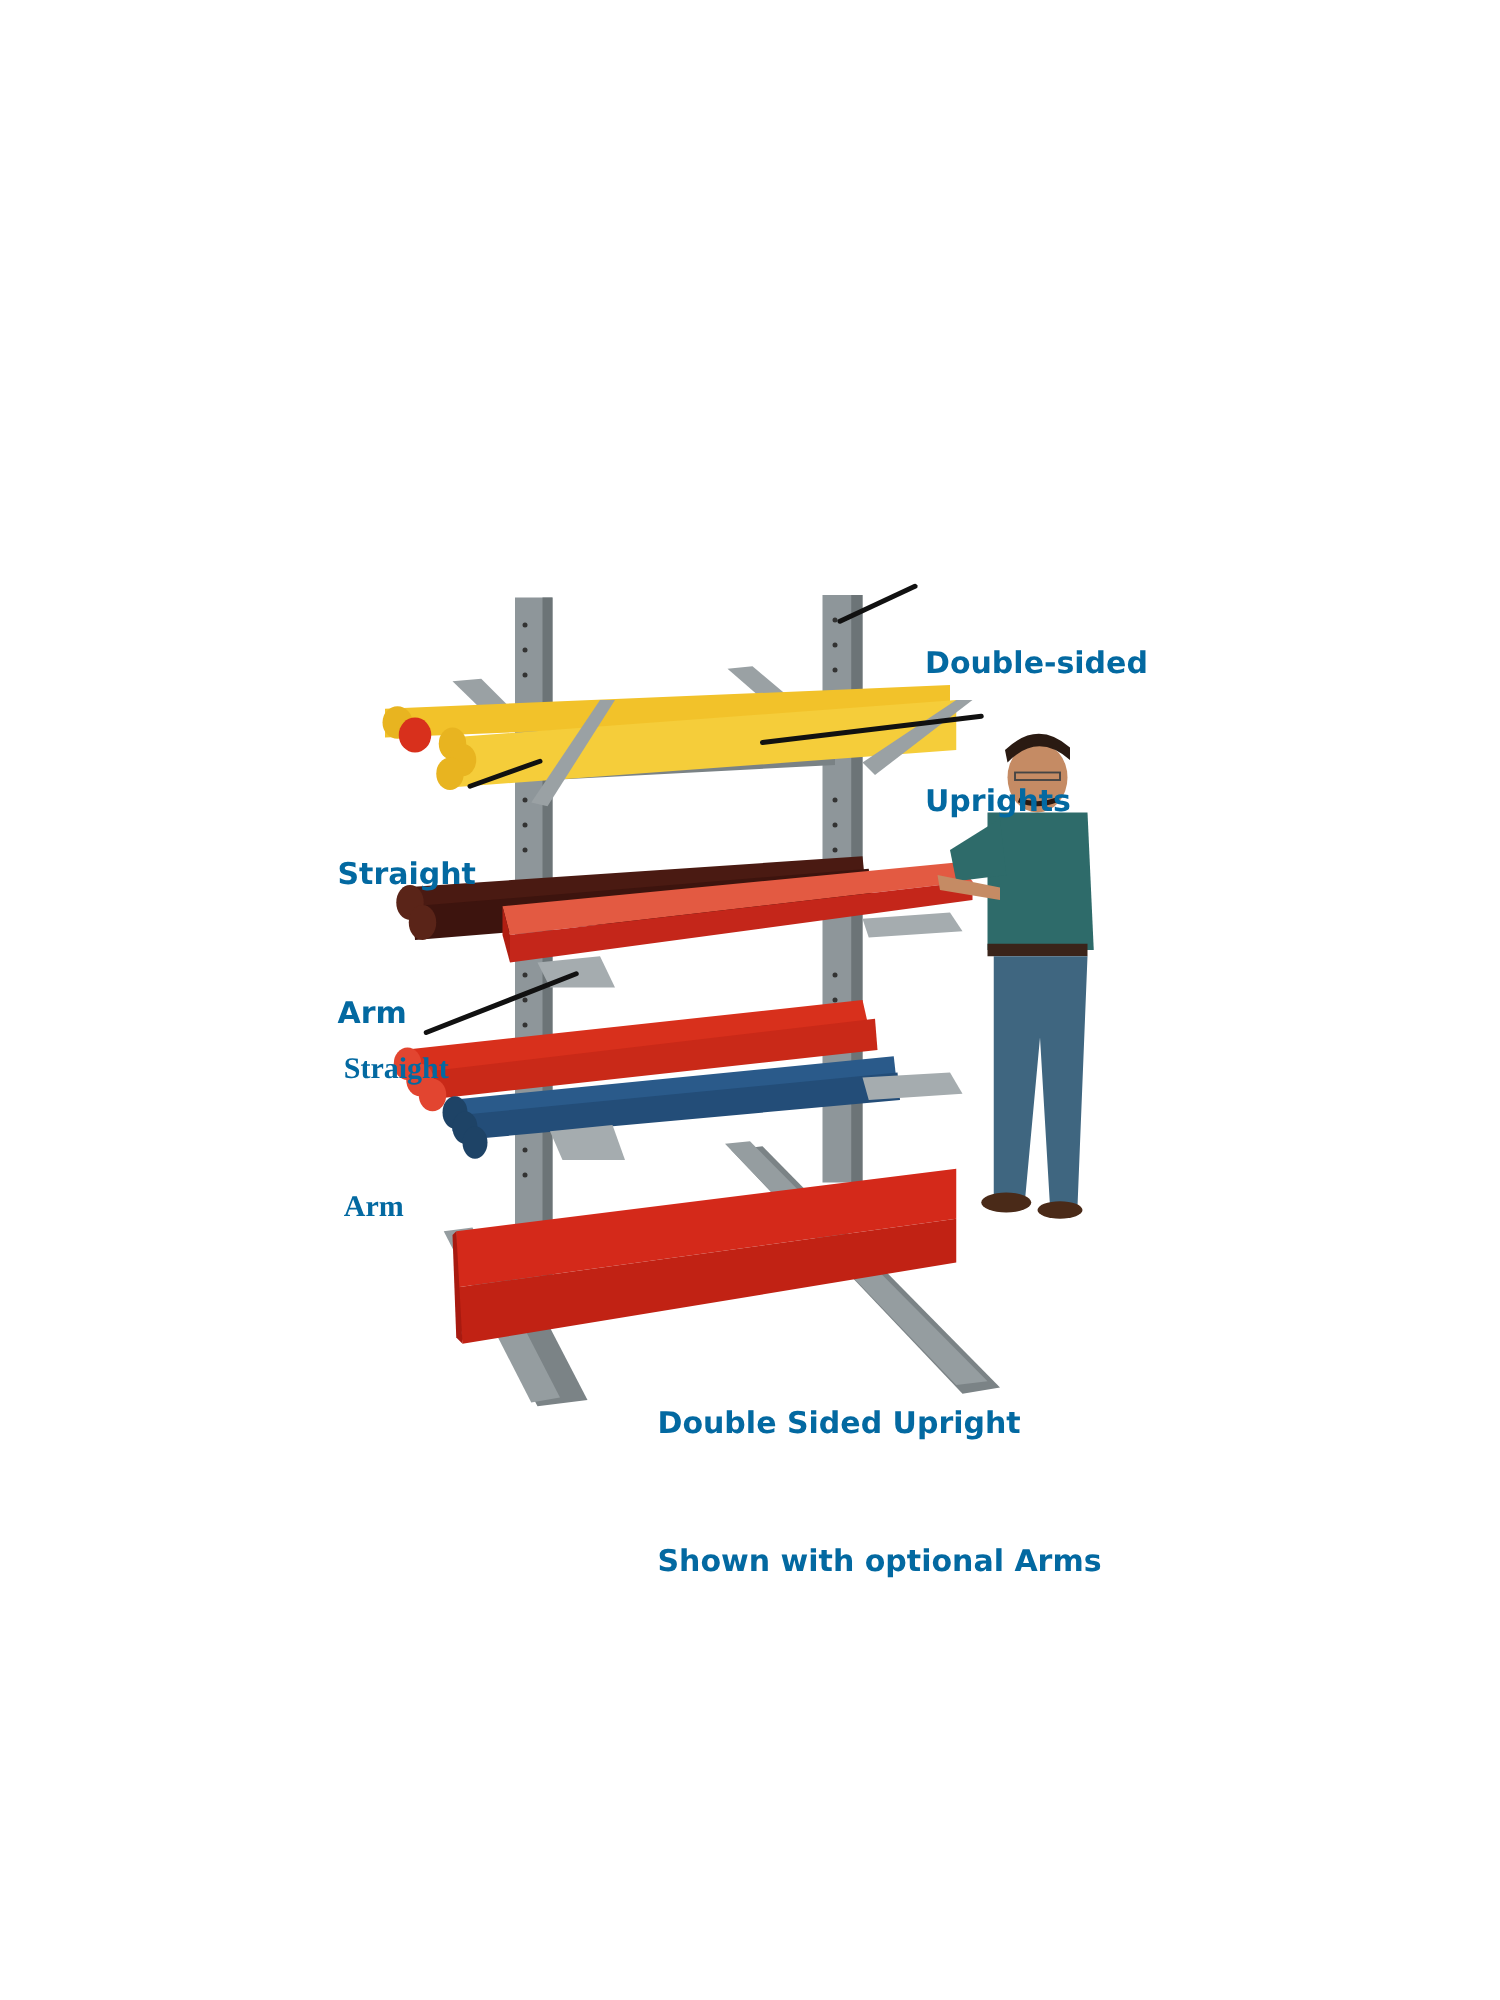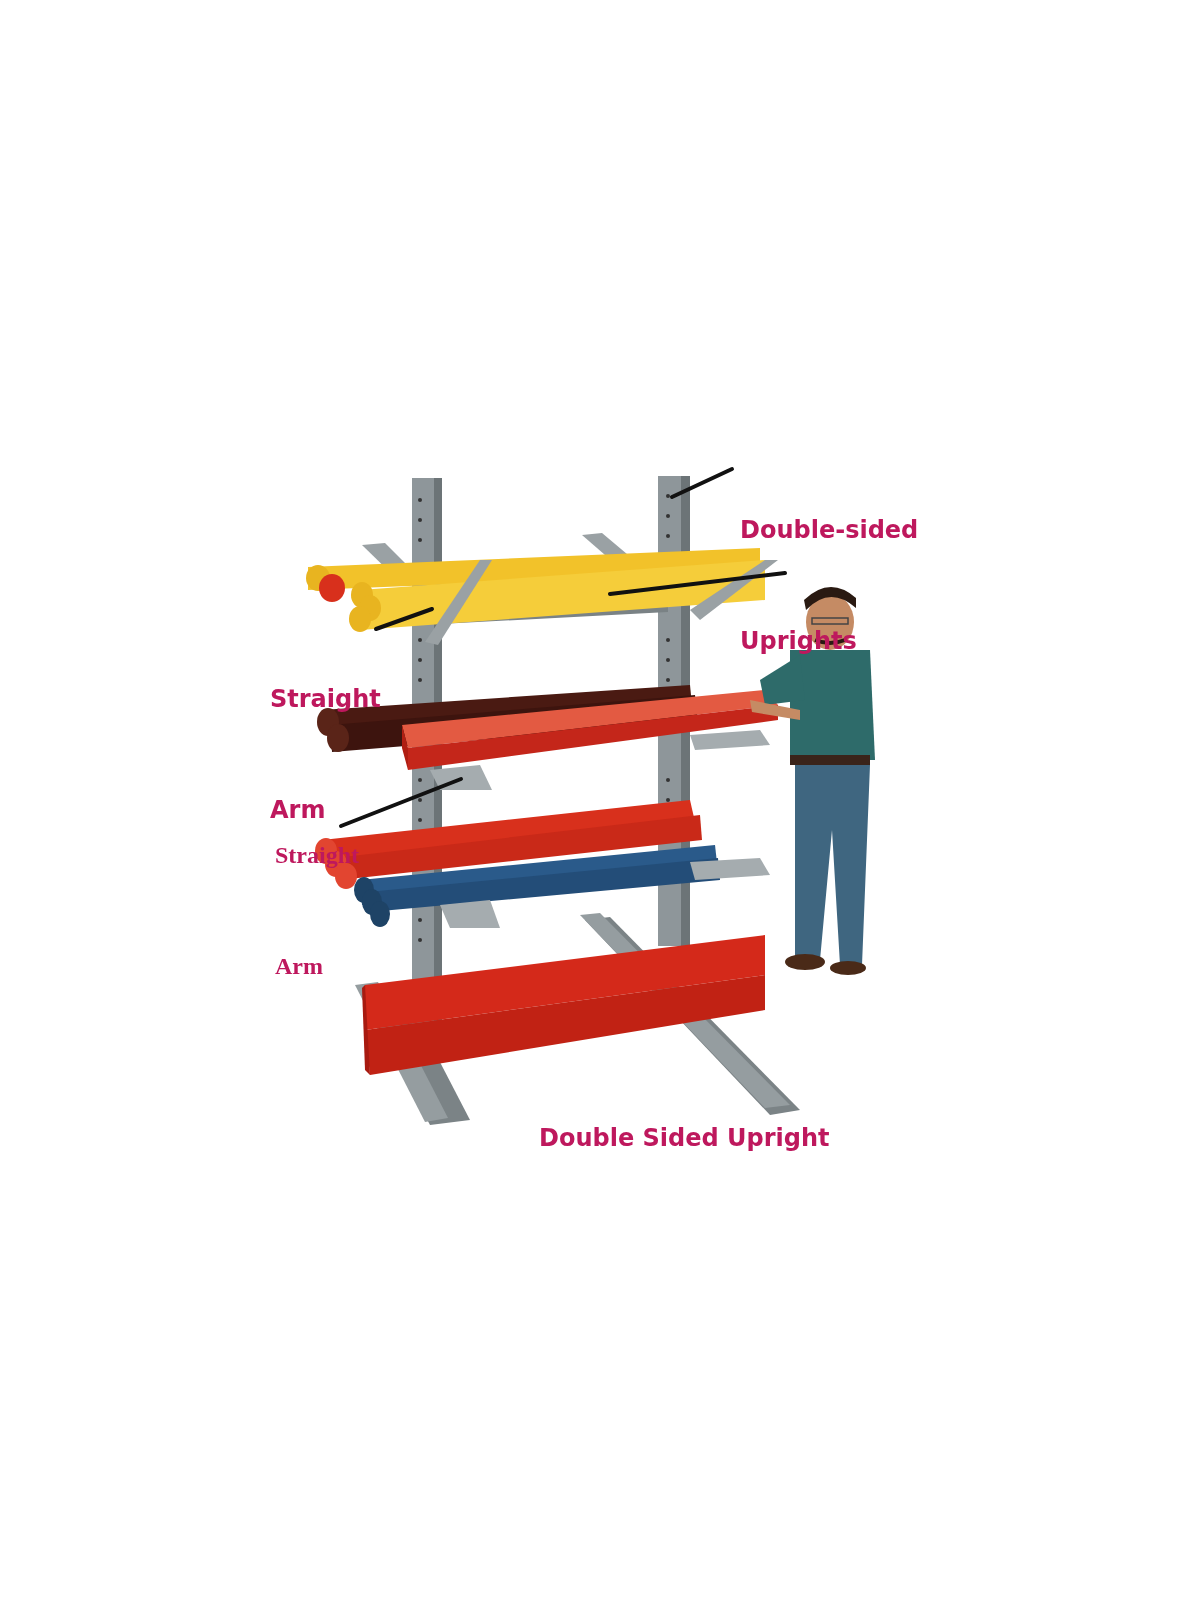--- a/index.html
+++ b/index.html
@@ -1,20 +1,20 @@
 <!DOCTYPE html>
 <html><head>
 <meta charset="utf-8">
 <style>
   html, body { margin:0; padding:0; background:#ffffff; }
   body { width:1200px; height:1600px; position:relative; overflow:hidden;
          font-family:"DejaVu Sans", "Liberation Sans", sans-serif; }
   .stage { position:absolute; left:0; top:0; width:1200px; height:1600px; }
   svg.art { position:absolute; left:0; top:0; }
-  .label { position:absolute; font-weight:bold; color:#be185d; font-size:24px; line-height:37px; white-space:pre; }
+  .label { position:absolute; font-weight:bold; color:#0369a1; font-size:24px; line-height:37px; white-space:pre; }
 </style>
 </head>
 <body>
 
 <div class="stage">
 
   <svg class="art" width="1200" height="1600" viewBox="0 0 1200 1600">
 
     <g>
       <polygon points="360,990 400,985 470,1120 430,1125" fill="#7b8386"></polygon>
@@ -147,17 +147,18 @@
   <div class="label" style="left:270px; top:607px;">
     <div>Straight</div>
     <div>Arm</div>
   </div>
 
   <div class="label" style="left:275px; top:763px;font-family:Liberation Serif, serif;">
     <div>Straight</div>
     <div>Arm</div>
   </div>
 
-  <div class="label" style="left:539px; top:1046px;">
+  <div class="label" style="left:526px; top:1046px;">
     <div>Double Sided Upright</div>
+    <div>Shown with optional Arms</div>
   </div>
 
 </div>
 
 </body></html>

